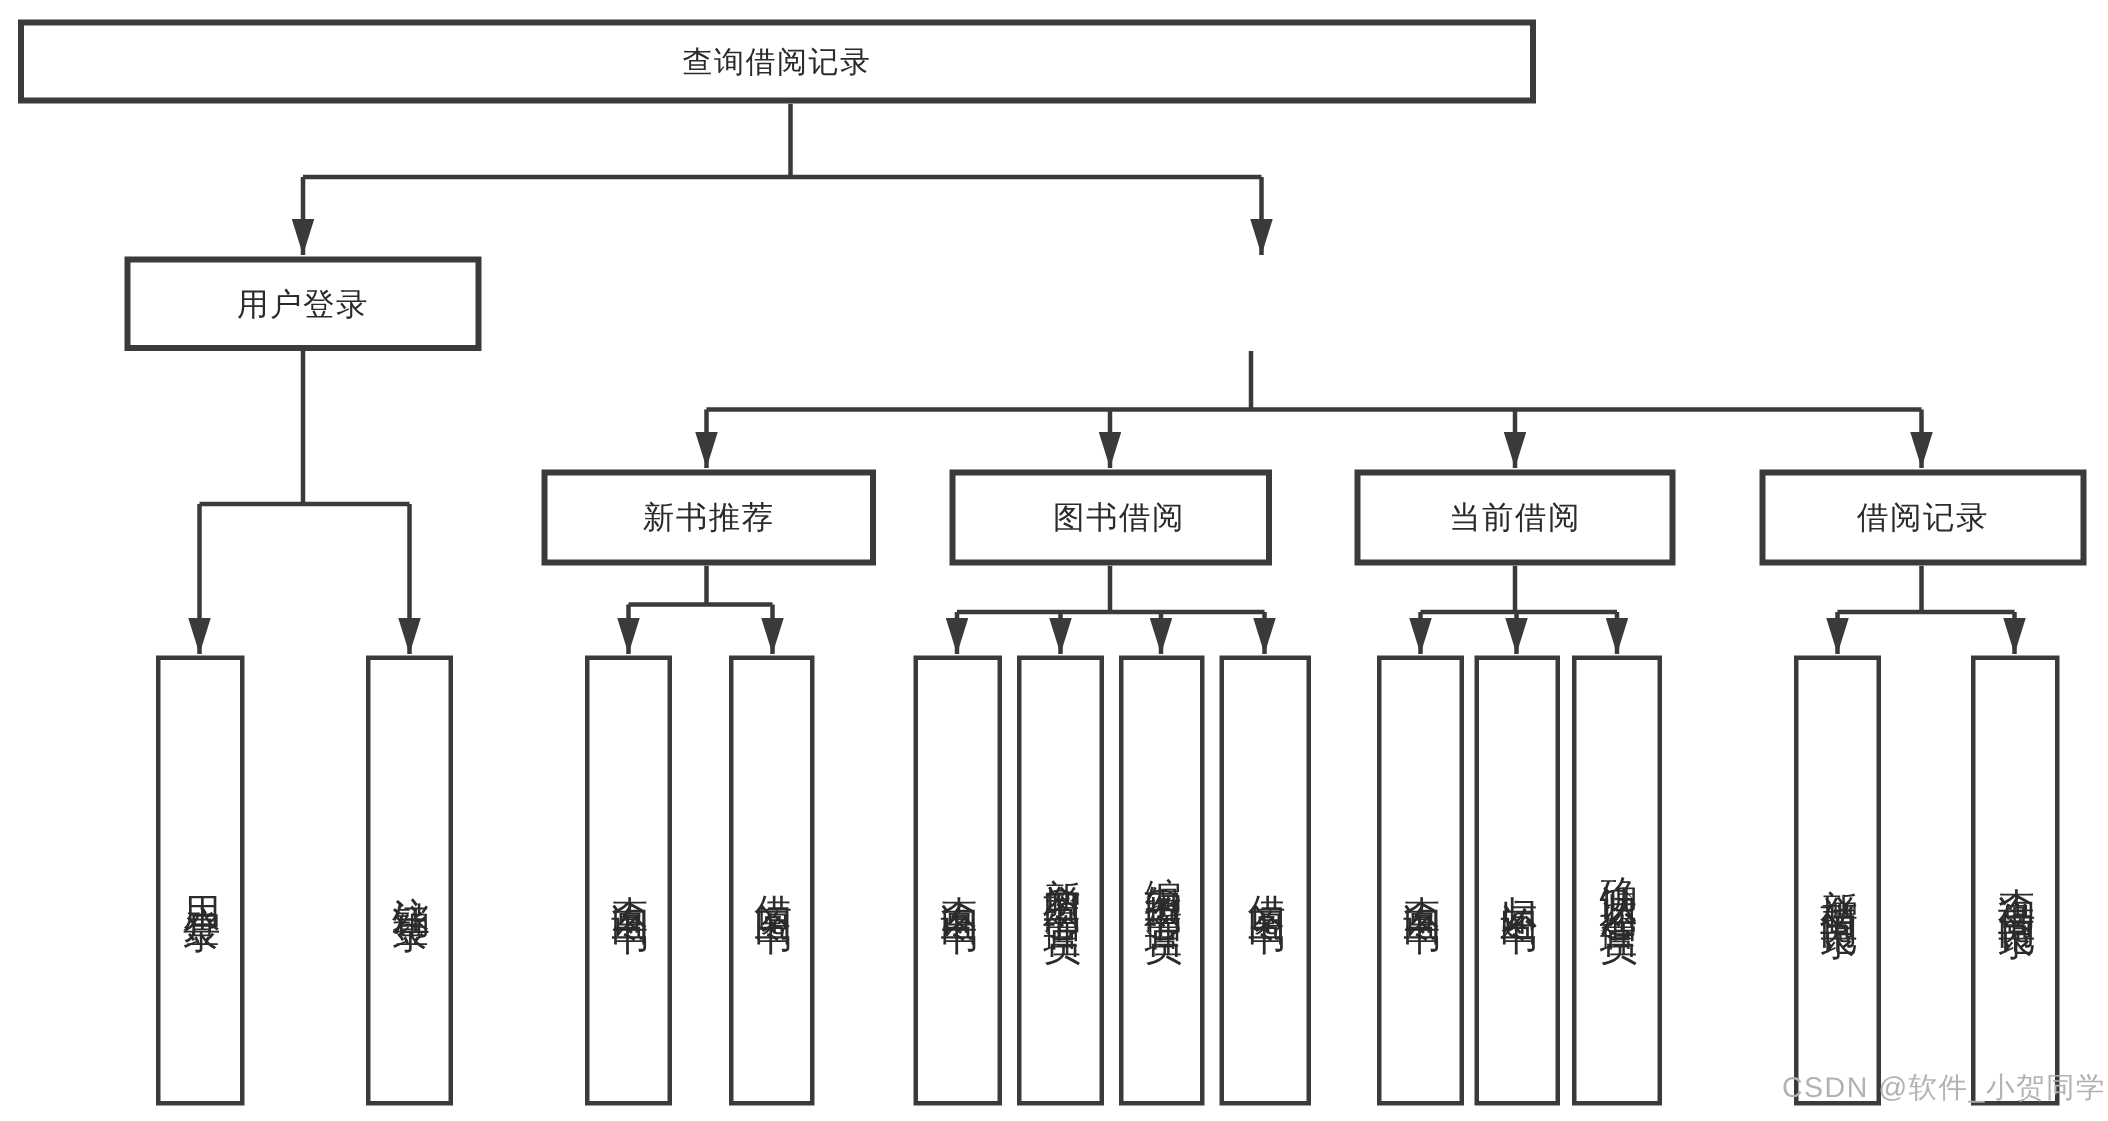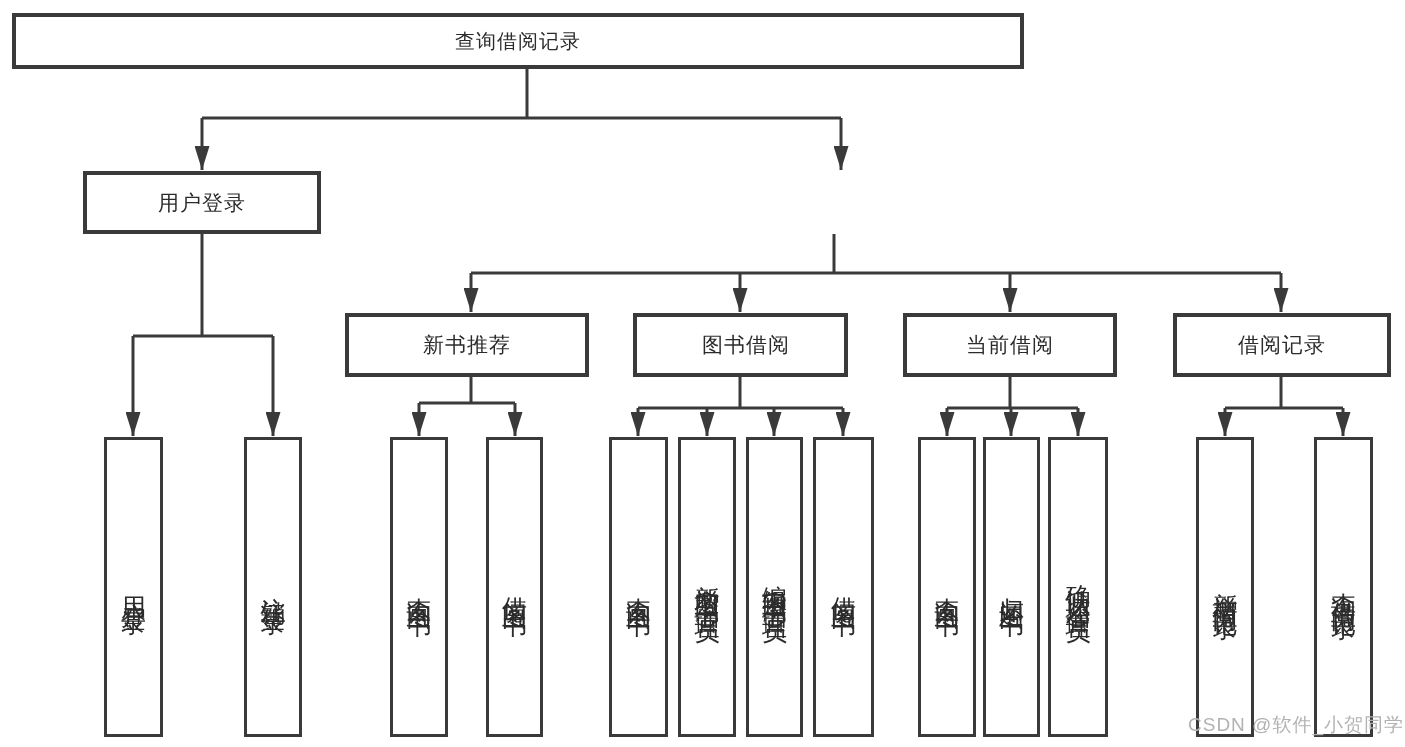--- a/index.html
+++ b/index.html
@@ -114,21 +114,21 @@
   </svg>
 
   <div class="node hbox root" style="left:12px; top:13px; width:1012px; height:56px;">
     <span>查询借阅记录</span>
   </div>
 
   <div class="node hbox" style="left:83px; top:171px; width:238px; height:63px;">
     <span>用户登录</span>
   </div>
 
-  <div class="node hbox" style="left:345px; top:313px; width:244px; height:64px;">
+  <div class="node hbox" style="left:361px; top:313px; width:223px; height:64px;">
     <span>新书推荐</span>
   </div>
   <div class="node hbox" style="left:633px; top:313px; width:215px; height:64px;padding-left:11px;">
     <span>图书借阅</span>
   </div>
   <div class="node hbox" style="left:903px; top:313px; width:214px; height:64px;">
     <span>当前借阅</span>
   </div>
   <div class="node hbox" style="left:1173px; top:313px; width:218px; height:64px;">
     <span>借阅记录</span>

